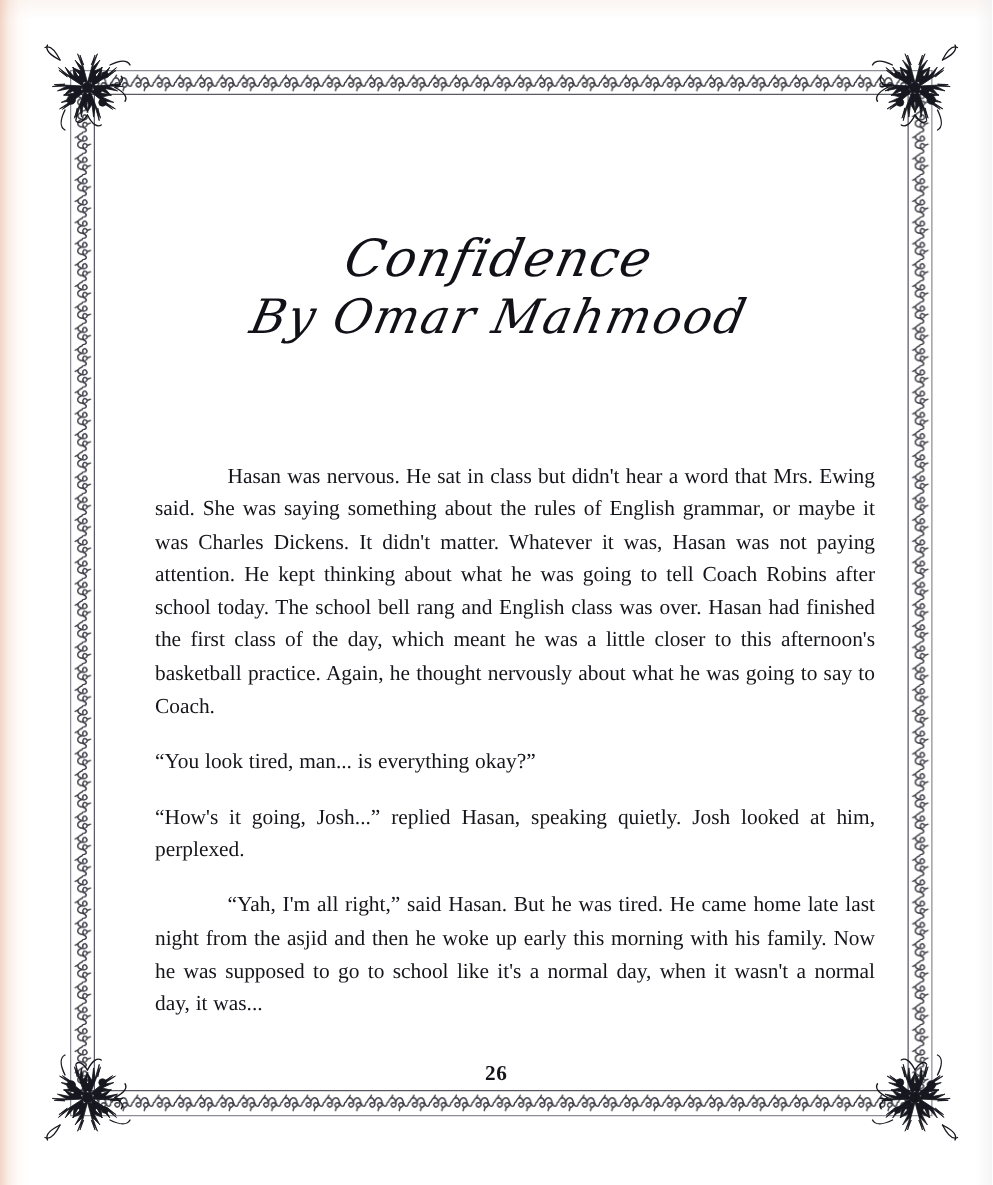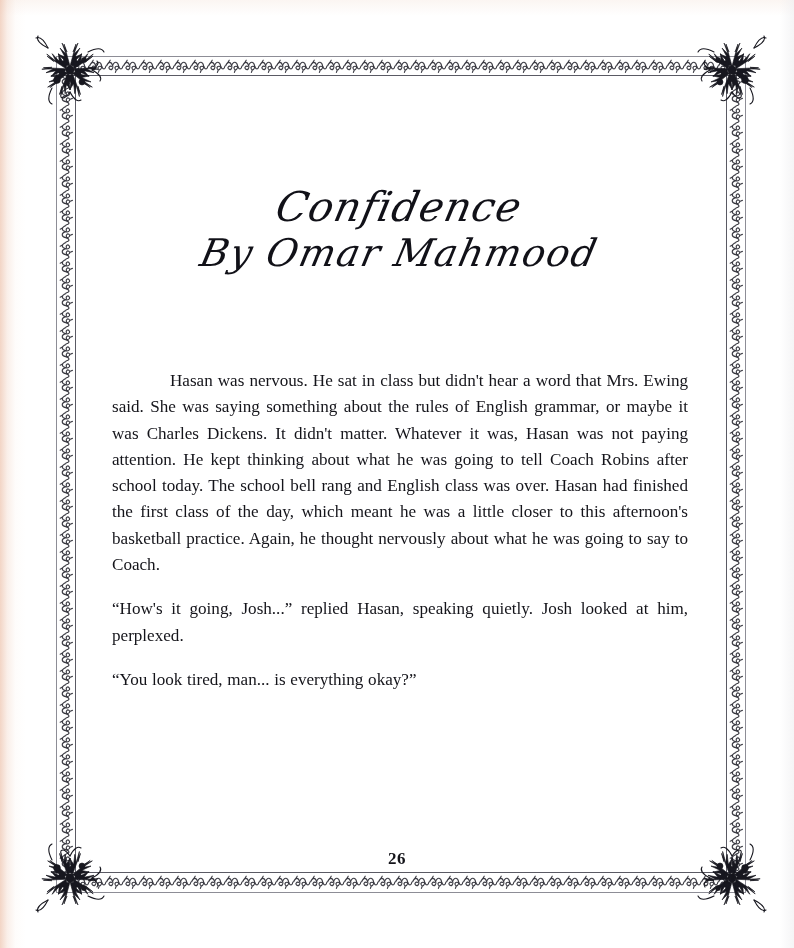--- a/index.html
+++ b/index.html
@@ -144,21 +144,21 @@
     font-style: italic;
     font-size: 38px;
     line-height: 1.05;
     letter-spacing: 1.5px;
     color: #111118;
     transform: skewX(-12deg);
   }
 
   .body-text {
     position: absolute;
-    left: 0;
+    left: 12px;
     top: 368px;
     width: 576px;
     color: #14141a;
     font-size: 17.1px;
     line-height: 26.3px;
     text-align: justify;
     text-justify: inter-word;
     word-spacing: 0.4px;
   }
 
@@ -436,22 +436,23 @@
   </div>
 
   <div class="content">
 
     <div class="title">Confidence</div>
 
     <div class="byline">By Omar Mahmood</div>
 
     <div class="body-text">
       <p class="indent">Hasan was nervous.  He sat in class but didn't hear a word that Mrs. Ewing said.  She was saying something about the rules of English grammar, or maybe it was Charles Dickens. It didn't matter.  Whatever it was, Hasan was not paying attention.  He kept thinking about what he was going to tell Coach Robins after school today.  The school bell rang and English class was over.  Hasan had finished the first class of the day, which meant he was a little closer to this afternoon's basketball practice.  Again, he thought nervously about what he was going to say to Coach.</p>
+      <p>“You look tired, man... is everything okay?”</p>
       <p>“How's it going, Josh...” replied Hasan, speaking quietly. Josh looked at him, perplexed.</p>
-      <p>“You look tired, man... is everything okay?”</p>
+      <p class="indent">“Yah, I'm all right,” said Hasan. But he was tired. He came home late last night from the asjid and then he woke up early this morning with his family. Now he was supposed to go to school like it's a normal day, when it wasn't a normal day, it was...</p>
     </div>
 
   </div>
 
   <div class="page-number">26</div>
   <div class="bleed-number">26</div>
 
 </div>
 
 </body></html>

